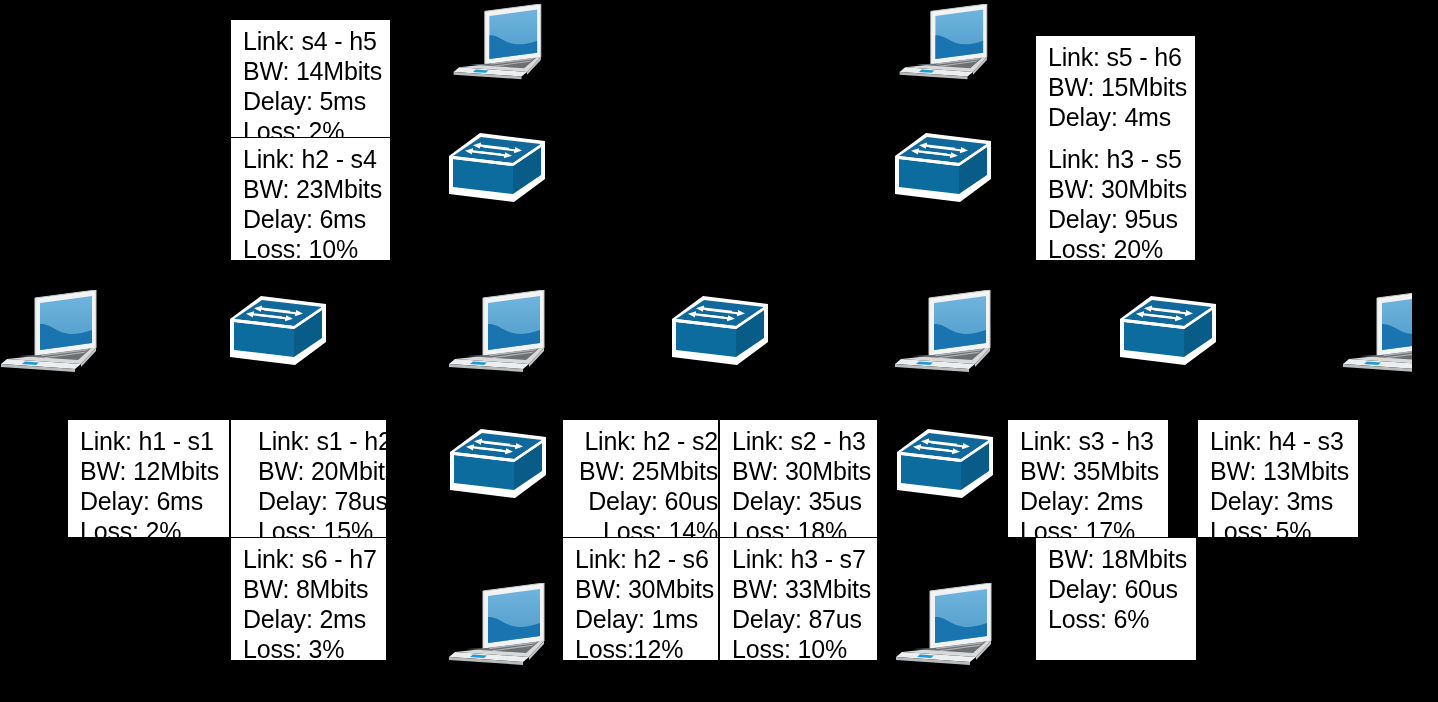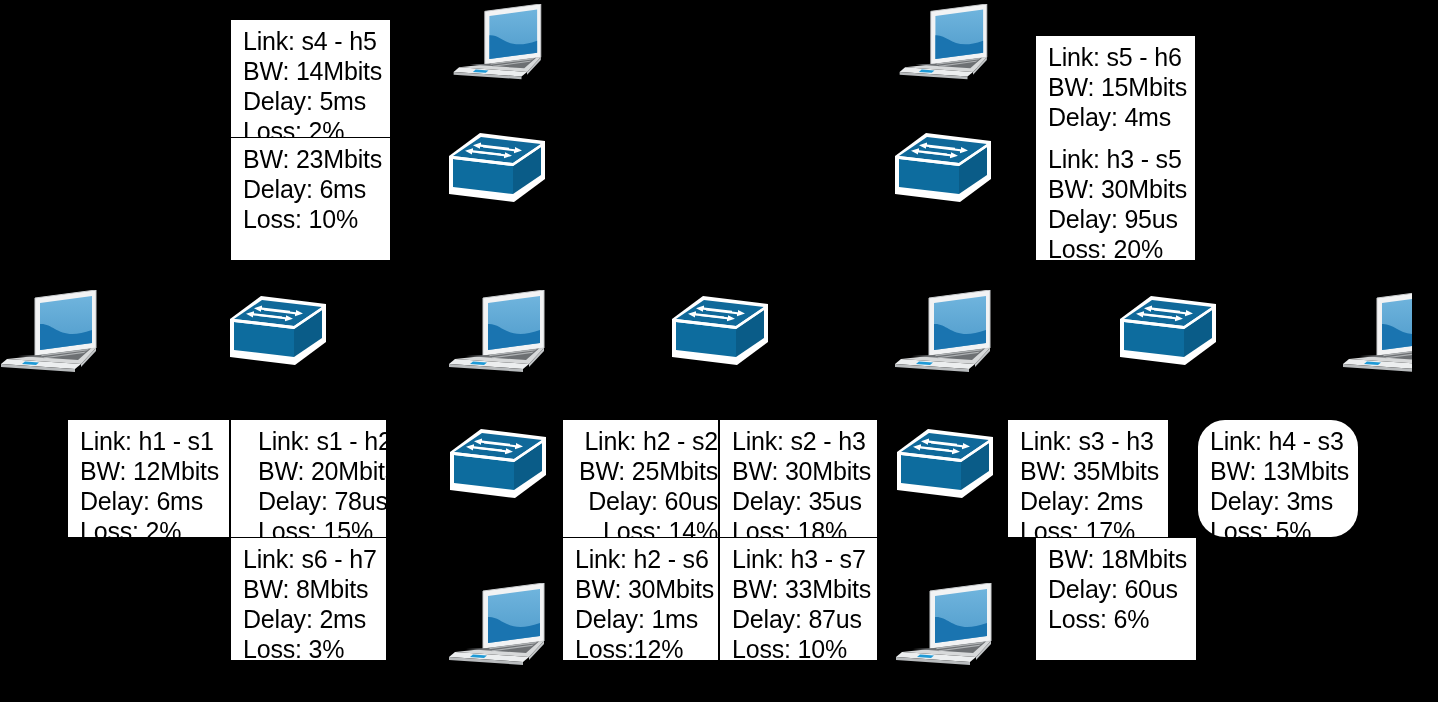--- a/index.html
+++ b/index.html
@@ -490,20 +490,21 @@
       </div>
     </div>
   <div id="boxes-layer">
       <div class="linkbox" style="left: 231px; top: 20px; width: 159px; height: 117px;">
         <span class="ln">Link: s4 - h5</span>
         <span class="ln">BW: 14Mbits</span>
         <span class="ln">Delay: 5ms</span>
         <span class="ln">Loss: 2%</span>
       </div>
       <div class="linkbox" style="left: 231px; top: 138px; width: 159px; height: 122px;">
+        <span class="ln">Link: h2 - s4</span>
         <span class="ln">BW: 23Mbits</span>
         <span class="ln">Delay: 6ms</span>
         <span class="ln">Loss: 10%</span>
       </div>
       <div class="linkbox" style="left: 1036px; top: 20px; width: 159px; height: 117px; margin-top: 16px;">
         <span class="ln">Link: s5 - h6</span>
         <span class="ln">BW: 15Mbits</span>
         <span class="ln">Delay: 4ms</span>
         <span class="ln">Loss: 3%</span>
       </div>
@@ -554,21 +555,21 @@
         <span class="ln">BW: 33Mbits</span>
         <span class="ln">Delay: 87us</span>
         <span class="ln">Loss: 10%</span>
       </div>
       <div class="linkbox" style="left: 1008px; top: 420px; width: 160px; height: 117px;">
         <span class="ln">Link: s3 - h3</span>
         <span class="ln">BW: 35Mbits</span>
         <span class="ln">Delay: 2ms</span>
         <span class="ln">Loss: 17%</span>
       </div>
-      <div class="linkbox" style="left: 1198px; top: 420px; width: 160px; height: 117px; border-radius: 27px;">
+      <div class="linkbox" style="left: 1198px; top: 420px; width: 160px; height: 117px;">
         <span class="ln">Link: h4 - s3</span>
         <span class="ln">BW: 13Mbits</span>
         <span class="ln">Delay: 3ms</span>
         <span class="ln">Loss: 5%</span>
       </div>
       <div class="linkbox" style="left: 1036px; top: 538px; width: 160px; height: 122px;">
         <span class="ln">BW: 18Mbits</span>
         <span class="ln">Delay: 60us</span>
         <span class="ln">Loss: 6%</span>
       </div>

